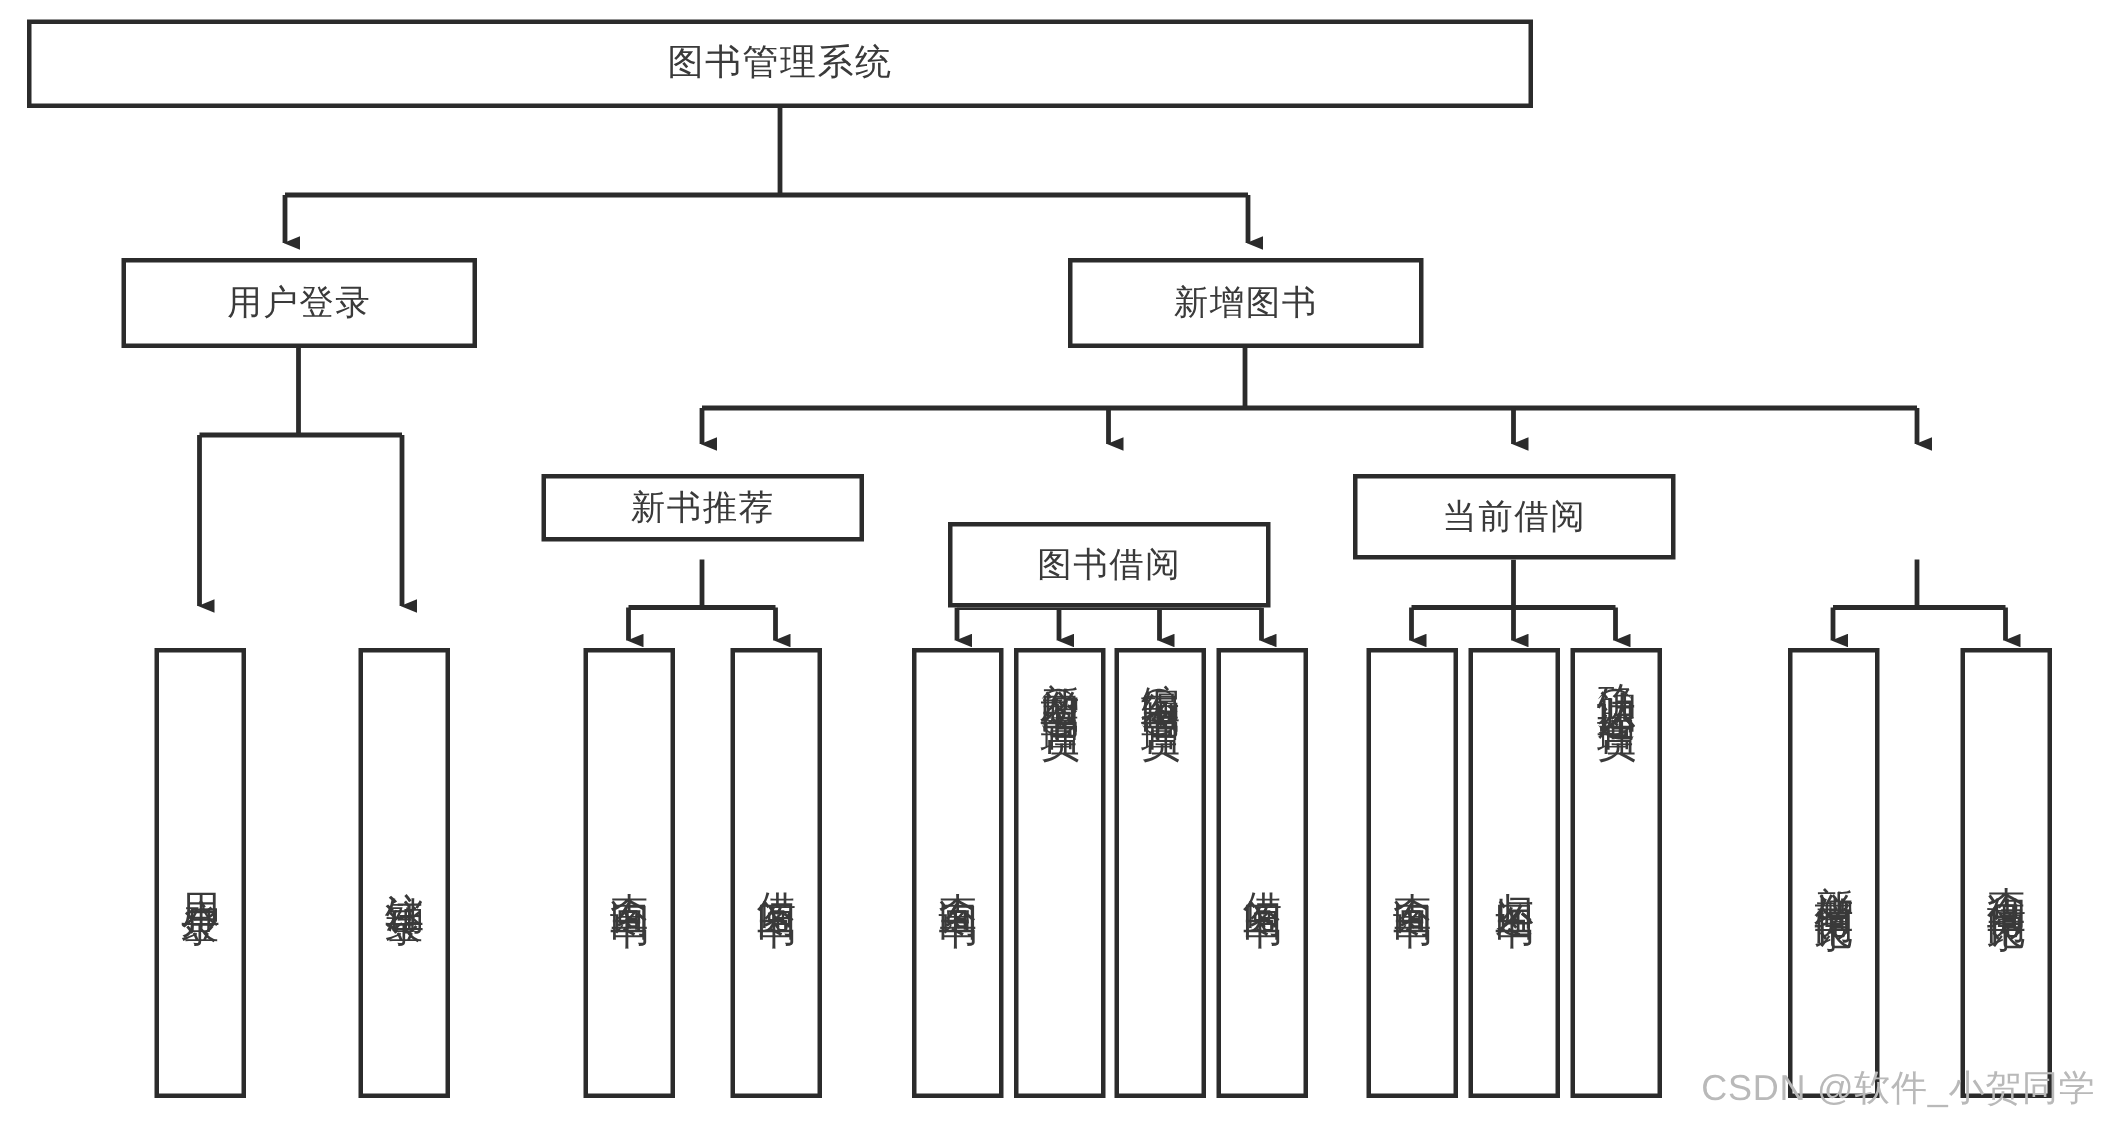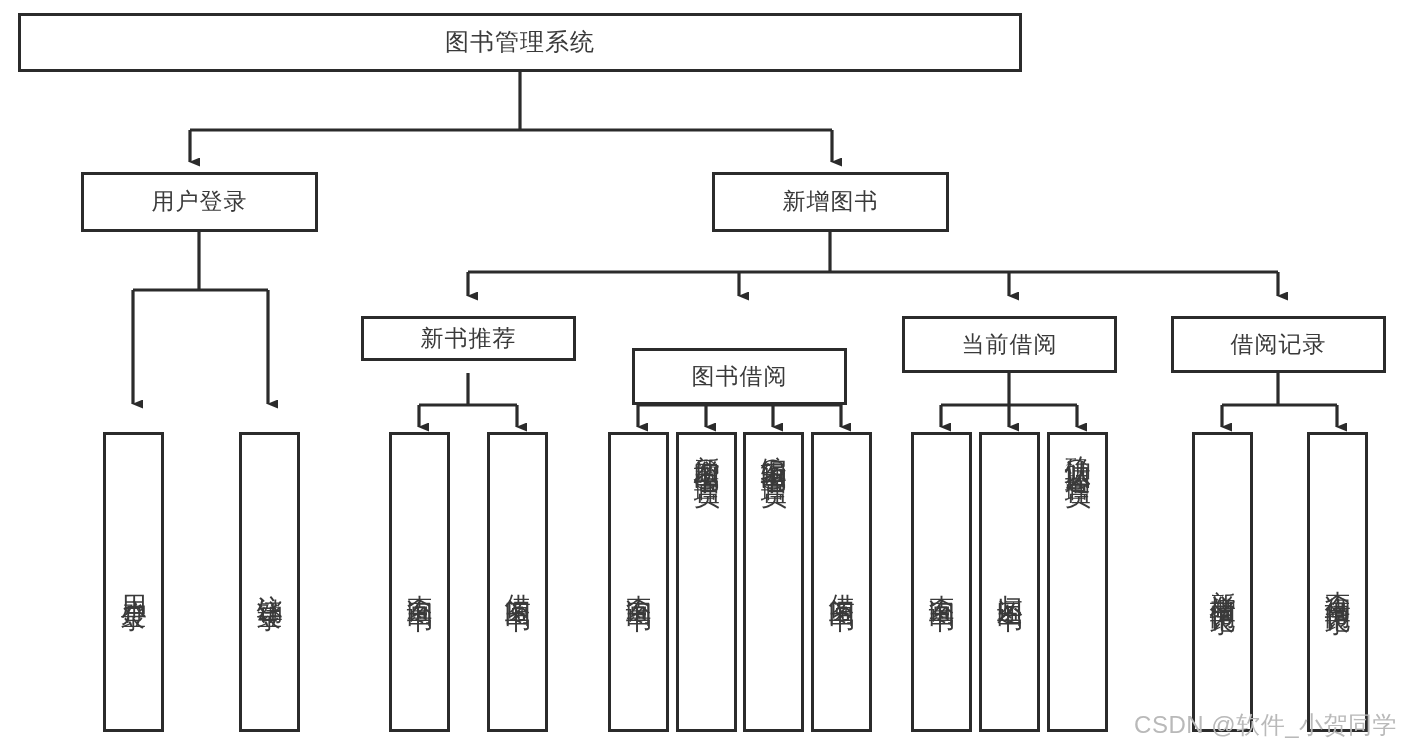--- a/index.html
+++ b/index.html
@@ -157,23 +157,20 @@
   </div>
 
   <div class="node horiz" style="left:632px; top:316px; width:215px; height:57px;margin-top:32px;">
     <span class="node-label">图书借阅</span>
   </div>
 
   <div class="node horiz" style="left:902px; top:316px; width:215px; height:57px;">
     <span class="node-label">当前借阅</span>
   </div>
 
-  <div class="node horiz" style="left:1171px; top:316px; width:215px; height:57px;">
-    <span class="node-label">借阅记录</span>
-  </div>
 
   <div class="node vert center-text" style="left:103px; top:432px; width:61px; height:300px;">
     <span class="node-label">用户登录</span>
   </div>
 
   <div class="node vert center-text" style="left:239px; top:432px; width:61px; height:300px;">
     <span class="node-label">注销登录</span>
   </div>
 
   <div class="node vert center-text" style="left:389px; top:432px; width:61px; height:300px;">

